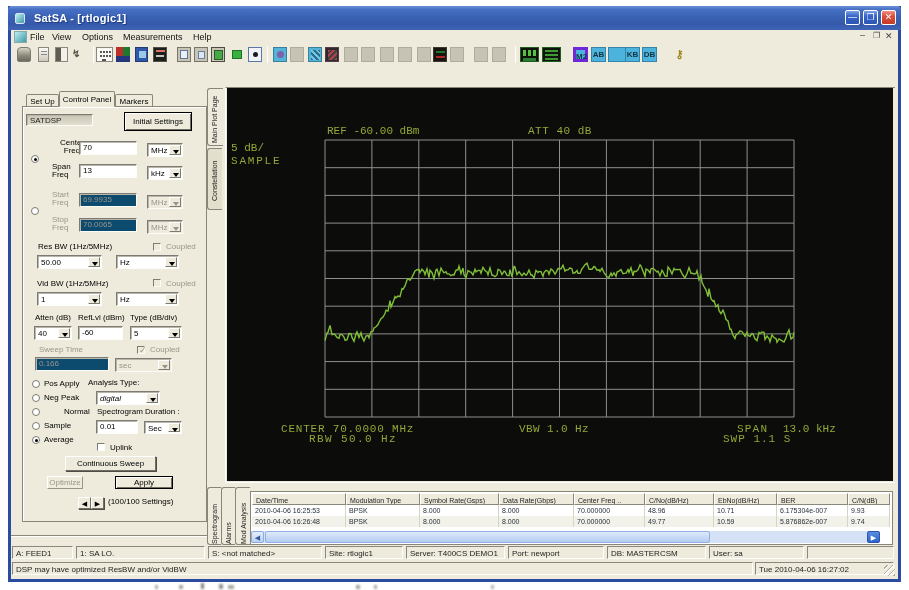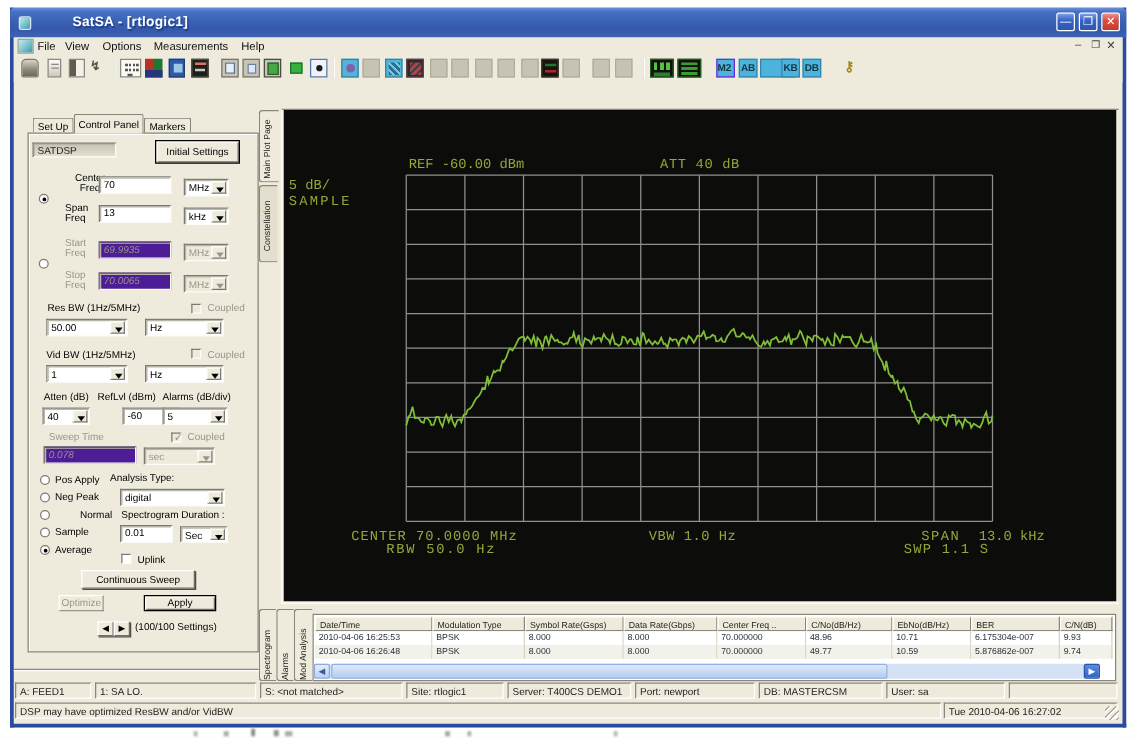--- a/index.html
+++ b/index.html
@@ -2,32 +2,32 @@
 <html><head>
 <meta charset="utf-8">
 <style>
 * { margin:0; padding:0; box-sizing:border-box; }
 html,body { width:909px; height:590px; background:#fff; font-family:"Liberation Sans",sans-serif; overflow:hidden; }
 #stage { position:relative; width:909px; height:590px; background:#fff; }
 .abs { position:absolute; }
 #win { position:absolute; left:8px; top:6px; width:893px; height:576px; background:#eeebdc; border:3px solid #2b4ba0; border-top:none; }
 #titlebar { position:absolute; left:8px; top:6px; width:893px; height:24px; background:linear-gradient(180deg,#6b93da 0%,#476fc4 14%,#3a62b4 45%,#3659ab 75%,#3f64b5 100%); border-radius:4px 4px 0 0; }
 #titlebar .ticon { position:absolute; left:7px; top:7px; width:10px; height:11px; background:linear-gradient(135deg,#bfeef2,#3e9aa8); border:1px solid #d7e5f7; border-radius:2px; }
-#titlebar .ttext { position:absolute; left:26px; top:6px; color:#fff; font-size:11px; font-weight:bold; text-shadow:1px 1px 1px #1a3a80; letter-spacing:0.2px;margin-left:24px; }
+#titlebar .ttext { position:absolute; left:26px; top:6px; color:#fff; font-size:11px; font-weight:bold; text-shadow:1px 1px 1px #1a3a80; letter-spacing:0.2px; }
 .capbtn { position:absolute; top:4px; width:15px; height:15px; border-radius:2px; border:1px solid #fff; color:#fff; font-size:9px; line-height:13px; text-align:center; }
 .capmin,.capmax { background:linear-gradient(180deg,#7aa0e4,#3964c8 40%,#2a56b4); }
 .capclose { background:linear-gradient(180deg,#ee9186,#dc4e3c 40%,#c43b28); }
 #menubar { position:absolute; left:11px; top:30px; width:887px; height:14px; background:#eeebdc; }
 #menubar .mdiicon { position:absolute; left:3px; top:1px; width:13px; height:12px; background:linear-gradient(135deg,#bfeef2,#3e9aa8); border:1px solid #8aa; }
 #menubar .mi { position:absolute; top:2px; font-size:9px; color:#111; }
 #toolbar { position:absolute; left:11px; top:44px; width:887px; height:22px; background:#eeebdc; }
 .txt { position:absolute; font-size:8px; line-height:8px; color:#000; white-space:nowrap; }
 .txtg { position:absolute; font-size:8px; line-height:8px; color:#9a958a; white-space:nowrap; }
 .edit { position:absolute; background:#fff; border-top:1px solid #7b7b73; border-left:1px solid #7b7b73; border-bottom:1px solid #fdfdf8; border-right:1px solid #fdfdf8; box-shadow:inset 1px 1px 0 #b9b5a8; font-size:8px; color:#000; padding:1px 0 0 3px; white-space:nowrap; }
-.editd { background:#4c1d95; color:#9a958a;font-style:italic; }
+.editd { background:#0c4a6e; color:#9a958a; }
 .combo { position:absolute; background:#fff; border-top:1px solid #7b7b73; border-left:1px solid #7b7b73; border-bottom:1px solid #fdfdf8; border-right:1px solid #fdfdf8; box-shadow:inset 1px 1px 0 #b9b5a8; font-size:8px; color:#000; padding:2px 0 0 3px; white-space:nowrap; }
 .combo .arr { position:absolute; right:1px; top:1px; bottom:1px; width:12px; background:#eeebdc; border-top:1px solid #fff; border-left:1px solid #fff; border-bottom:1px solid #7b7b73; border-right:1px solid #7b7b73; }
 .arr:after { content:""; position:absolute; left:3px; top:4px; border:3px solid transparent; border-top:4px solid #000; }
 .arrd:after { border-top-color:#9a958a; }
 .combod { background:#eeebdc; color:#9a958a; }
 .radio { position:absolute; width:8px; height:8px; border-radius:50%; background:#fff; border:1px solid #7b7b73; }
 .radio.sel:after { content:""; position:absolute; left:1.5px; top:1.5px; width:3px; height:3px; border-radius:50%; background:#000; }
 .chk { position:absolute; width:8px; height:8px; background:#fff; border-top:1px solid #7b7b73; border-left:1px solid #7b7b73; border-bottom:1px solid #fdfdf8; border-right:1px solid #fdfdf8; }
 .chkd { background:#eeebdc; }
 .btn { position:absolute; background:#eeebdc; border-top:1px solid #fff; border-left:1px solid #fff; border-bottom:1px solid #706d64; border-right:1px solid #706d64; box-shadow:1px 1px 0 #4e4c44; font-size:8px; color:#000; text-align:center; }
@@ -116,21 +116,21 @@
   <div class="tbtn" style="left:463px;width:14px;background:#c6c3b4;border:1px solid #b0ac9c;"></div>
   <div class="tbtn" style="left:481px;width:14px;background:#c6c3b4;border:1px solid #b0ac9c;"></div>
   <div style="position:absolute;left:504px;top:2px;width:1px;height:17px;background:#b8b4a4;border-right:1px solid #fff;"></div>
   <div class="tbtn" style="left:509px;width:19px;background:#0e120a;border:1px solid #205c20;">
         <div style="position:absolute;left:2px;top:2px;width:13px;height:6px;background:repeating-linear-gradient(90deg,#58c040 0 3px,#0e120a 3px 5px);"></div>
         <div style="position:absolute;left:2px;top:10px;width:13px;height:3px;background:#2a8030;"></div>
       </div>
   <div class="tbtn" style="left:531px;width:19px;background:#0e120a;border:1px solid #205c20;">
         <div style="position:absolute;left:2px;top:2px;width:13px;height:10px;background:repeating-linear-gradient(0deg,#3c9c34 0 2px,#12160e 2px 4px);"></div>
       </div>
-  <div class="tbtn" style="left:562px;width:15px;background:#4cb4dc;border:1px solid #6d28d9;color:#14333f;font-size:8px;font-weight:bold;line-height:14px;text-align:left;">M2</div>
+  <div class="tbtn" style="left:562px;width:15px;background:#4cb4dc;border:3px solid #6d28d9;color:#14333f;font-size:8px;font-weight:bold;line-height:14px;text-align:left;">M2</div>
   <div class="tbtn" style="left:580px;width:15px;background:#4cb4dc;border:1px solid #3484ac;color:#14333f;font-size:8px;font-weight:bold;line-height:14px;text-align:center;">AB</div>
   <div class="tbtn" style="left:597px;width:28px;background:#4cb4dc;border:1px solid #3484ac;color:#14333f;font-size:8px;font-weight:bold;line-height:14px;text-align:right;">IS</div>
   <div class="tbtn" style="left:614px;width:15px;background:#4cb4dc;border:1px solid #3484ac;color:#14333f;font-size:8px;font-weight:bold;line-height:14px;text-align:center;">KB</div>
   <div class="tbtn" style="left:631px;width:15px;background:#4cb4dc;border:1px solid #3484ac;color:#14333f;font-size:8px;font-weight:bold;line-height:14px;text-align:center;">DB</div>
   <div class="tbtn" style="left:662px;width:13px;color:#a08820;font-size:11px;line-height:14px;text-align:center;font-weight:bold;">⚷</div>
 </div>
   </div>
 <div id="leftpanel">
 
   <div class="abs" style="left:26px;top:94px;width:33px;height:13px;background:#eeebdc;border:1px solid #898579;border-bottom:none;border-radius:2px 2px 0 0;font-size:8px;text-align:center;padding-top:2px;">Set Up</div>
@@ -165,45 +165,45 @@
   <div class="combo" style="left:116px;top:255px;width:63px;height:14px;">Hz<span class="arr"></span></div>
 
   <div class="txt" style="left:37px;top:280px;">Vid BW (1Hz/5MHz)</div>
   <div class="chk chkd" style="left:153px;top:279px;"></div>
   <div class="txtg" style="left:166px;top:280px;">Coupled</div>
   <div class="combo" style="left:37px;top:292px;width:65px;height:14px;">1<span class="arr"></span></div>
   <div class="combo" style="left:116px;top:292px;width:63px;height:14px;">Hz<span class="arr"></span></div>
 
   <div class="txt" style="left:35px;top:314px;">Atten (dB)</div>
   <div class="txt" style="left:78px;top:314px;">RefLvl (dBm)</div>
-  <div class="txt" style="left:130px;top:314px;">Alarms (dB/div)</div>
+  <div class="txt" style="left:130px;top:314px;">Type (dB/div)</div>
   <div class="combo" style="left:34px;top:326px;width:38px;height:14px;">40<span class="arr"></span></div>
-  <div class="edit" style="left:78px;top:326px;width:45px;height:14px;margin-left:20px;">-60</div>
+  <div class="edit" style="left:78px;top:326px;width:45px;height:14px;">-60</div>
   <div class="combo" style="left:130px;top:326px;width:52px;height:14px;">5<span class="arr"></span></div>
 
   <div class="txtg" style="left:39px;top:346px;">Sweep Time</div>
   <div class="chk chkd" style="left:137px;top:346px;">
       <span style="position:absolute;left:1px;top:-2px;font-size:9px;color:#9a958a;">✓</span>
     </div>
   <div class="txtg" style="left:150px;top:346px;">Coupled</div>
-  <div class="edit editd" style="left:35px;top:357px;width:74px;height:14px;">0.078</div>
+  <div class="edit editd" style="left:35px;top:357px;width:74px;height:14px;">0.166</div>
   <div class="combo combod" style="left:115px;top:358px;width:57px;height:14px;">sec<span class="arr arrd"></span></div>
 
   <div class="radio" style="left:32px;top:380px;"></div>
     <div class="txt" style="left:44px;top:380px;">Pos Apply</div>
   <div class="radio" style="left:32px;top:394px;"></div>
     <div class="txt" style="left:44px;top:394px;">Neg Peak</div>
   <div class="radio" style="left:32px;top:408px;"></div>
     <div class="txt" style="left:44px;top:408px;padding-left:20px;">Normal</div>
   <div class="radio" style="left:32px;top:422px;"></div>
     <div class="txt" style="left:44px;top:422px;">Sample</div>
   <div class="radio sel" style="left:32px;top:436px;"></div>
     <div class="txt" style="left:44px;top:436px;">Average</div>
   <div class="txt" style="left:88px;top:379px;">Analysis Type:</div>
-  <div class="combo" style="left:96px;top:391px;width:84px;height:14px;">digital<span class="arr"></span></div>
+  <div class="combo" style="left:96px;top:391px;width:64px;height:14px;font-style:italic;">digital<span class="arr"></span></div>
   <div class="txt" style="left:97px;top:408px;">Spectrogram Duration :</div>
   <div class="edit" style="left:96px;top:420px;width:42px;height:14px;">0.01</div>
   <div class="combo" style="left:144px;top:421px;width:38px;height:13px;">Sec<span class="arr"></span></div>
   <div class="chk" style="left:97px;top:443px;"></div>
   <div class="txt" style="left:110px;top:444px;">Uplink</div>
   <div class="btn" style="left:65px;top:456px;width:91px;height:15px;line-height:14px;">Continuous Sweep</div>
   <div class="btn btnd" style="left:47px;top:476px;width:36px;height:13px;line-height:12px;">Optimize</div>
   <div class="btn" style="left:115px;top:476px;width:58px;height:13px;border:1px solid #000;box-shadow:inset 1px 1px 0 #fff, inset -1px -1px 0 #706d64;line-height:12px;">Apply</div>
   <div class="btn" style="left:78px;top:497px;width:13px;height:12px;line-height:11px;font-size:7px;">◀</div>
   <div class="btn" style="left:91px;top:497px;width:13px;height:12px;line-height:11px;font-size:7px;">▶</div>

